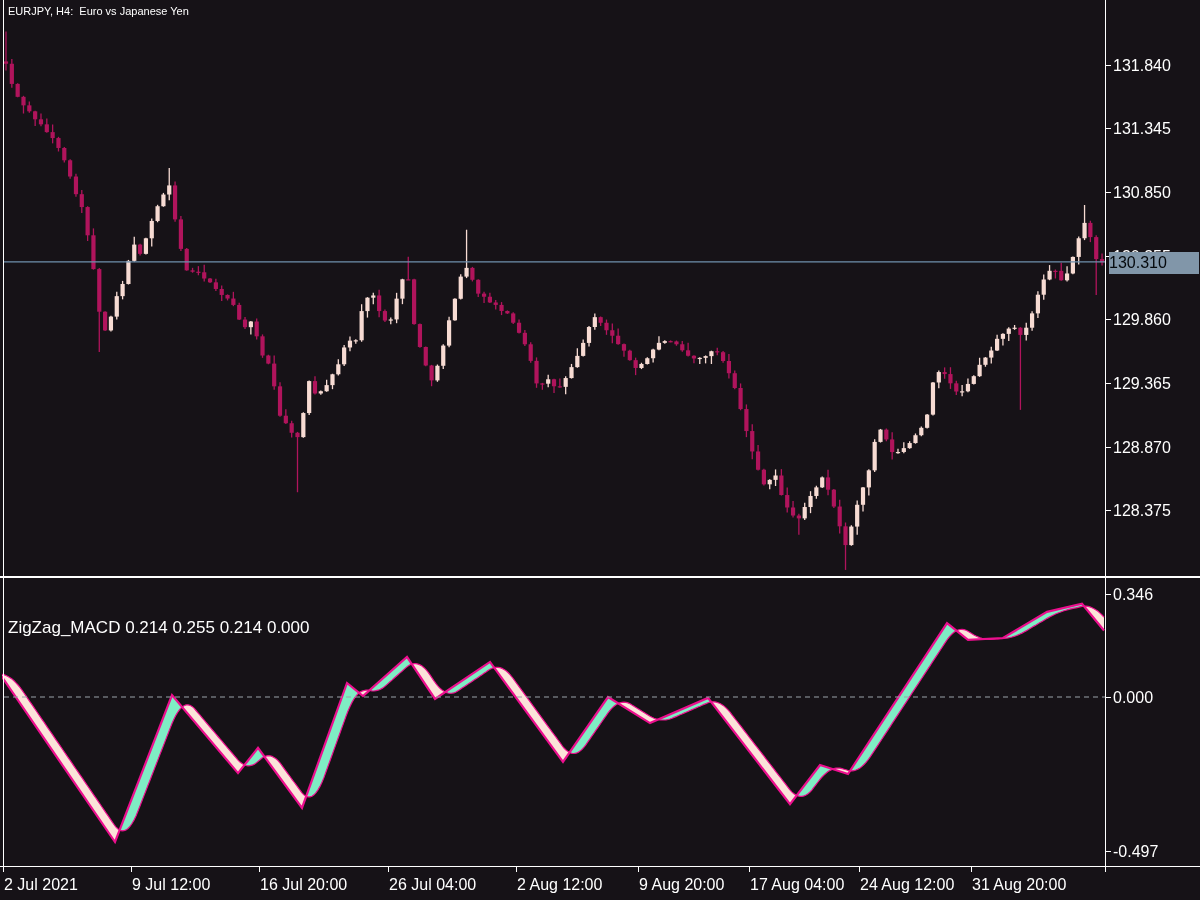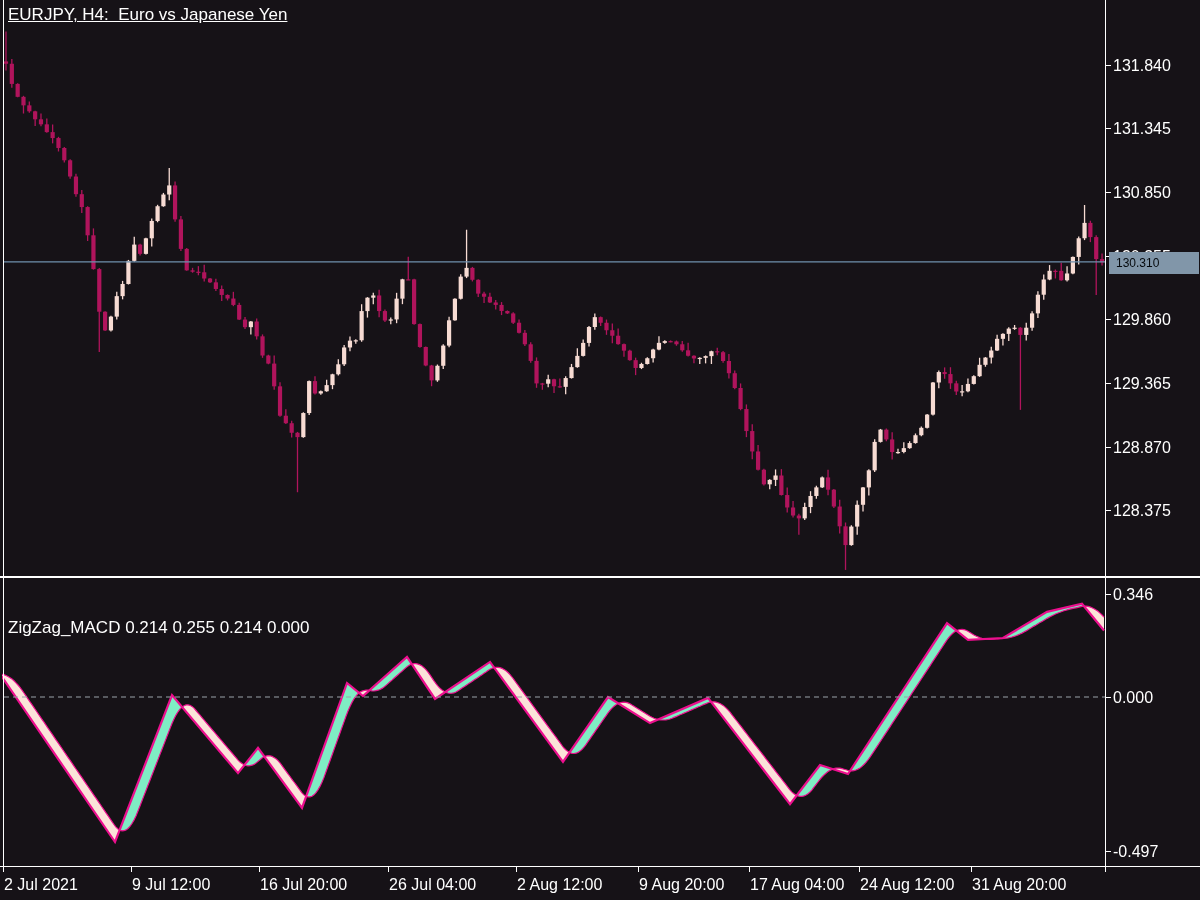--- a/index.html
+++ b/index.html
@@ -3,26 +3,26 @@
 <meta charset="utf-8">
 <style>
   html,body{margin:0;padding:0;background:#101010;}
   .screen{
     position:relative;width:1200px;height:900px;overflow:hidden;
     background:#161217;
     font-family:"Liberation Sans", sans-serif;
   }
   svg{position:absolute;left:0;top:0;}
   .overlay{position:absolute;color:#ffffff;white-space:pre;}
-  .chart-title{left:8px;top:5px;font-size:17px;text-decoration:underline;}
+  .chart-title{left:8px;top:5px;font-size:11px;}
   .ind-label{left:8px;top:583px;font-size:17px;margin-top:35px;}
   .price-box{
     left:1109px;top:252px;width:90px;height:22px;
-    background:#8196a9;color:#05090d;font-size:12px;
-    display:flex;align-items:center;padding-left:7px;box-sizing:border-box;
+    background:#8196a9;color:#05090d;font-size:16px;
+    display:flex;align-items:center;box-sizing:border-box;
   }
   text{fill:#ffffff;font-family:"Liberation Sans",sans-serif;font-size:16px;}
 </style>
 </head>
 <body>
 
 <div class="screen">
   <svg id="plot" width="1200" height="900">
     <defs>
       <clipPath id="clip-main">

